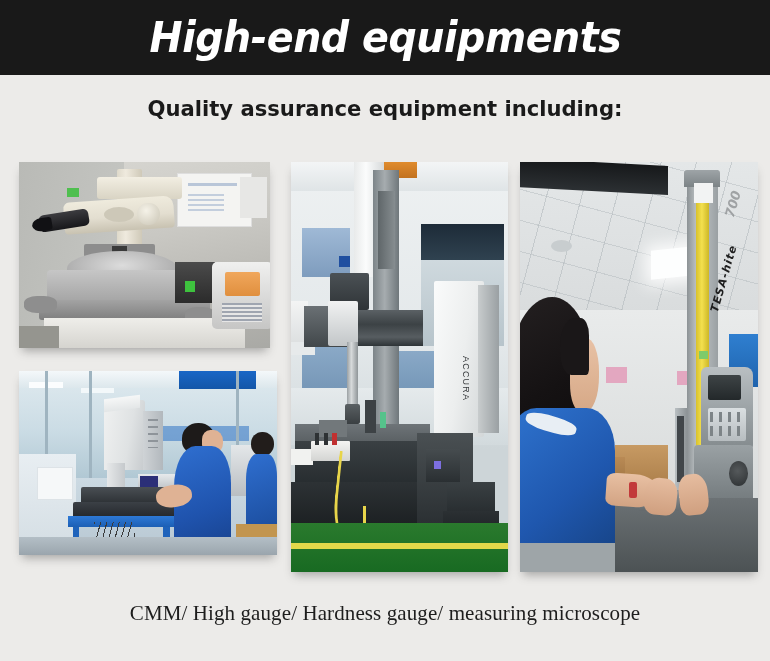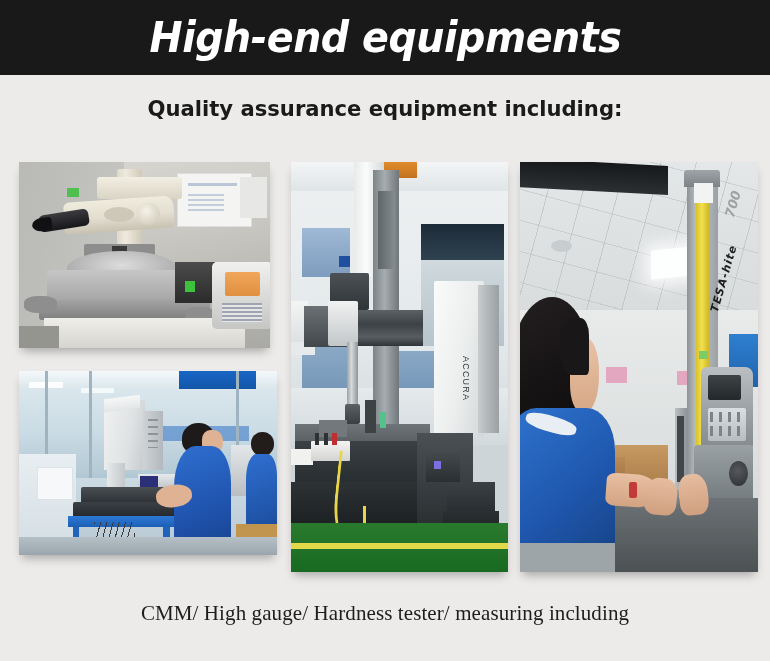--- a/index.html
+++ b/index.html
@@ -896,13 +896,13 @@
   <div class="layer tesa-hair-front"></div>
   <div class="layer tesa-body"></div>
   <div class="layer tesa-collar"></div>
   <div class="layer tesa-forearm"></div>
   <div class="layer tesa-bracelet"></div>
   <div class="layer tesa-hand-l"></div>
   <div class="layer tesa-hand-r"></div>
   <div class="layer tesa-floor"></div>
 </div>
 
-<div class="caption">CMM/ High gauge/ Hardness tester/ measuring including</div>
+<div class="caption">CMM/ High gauge/ Hardness gauge/ measuring microscope</div>
 
 </body></html>

